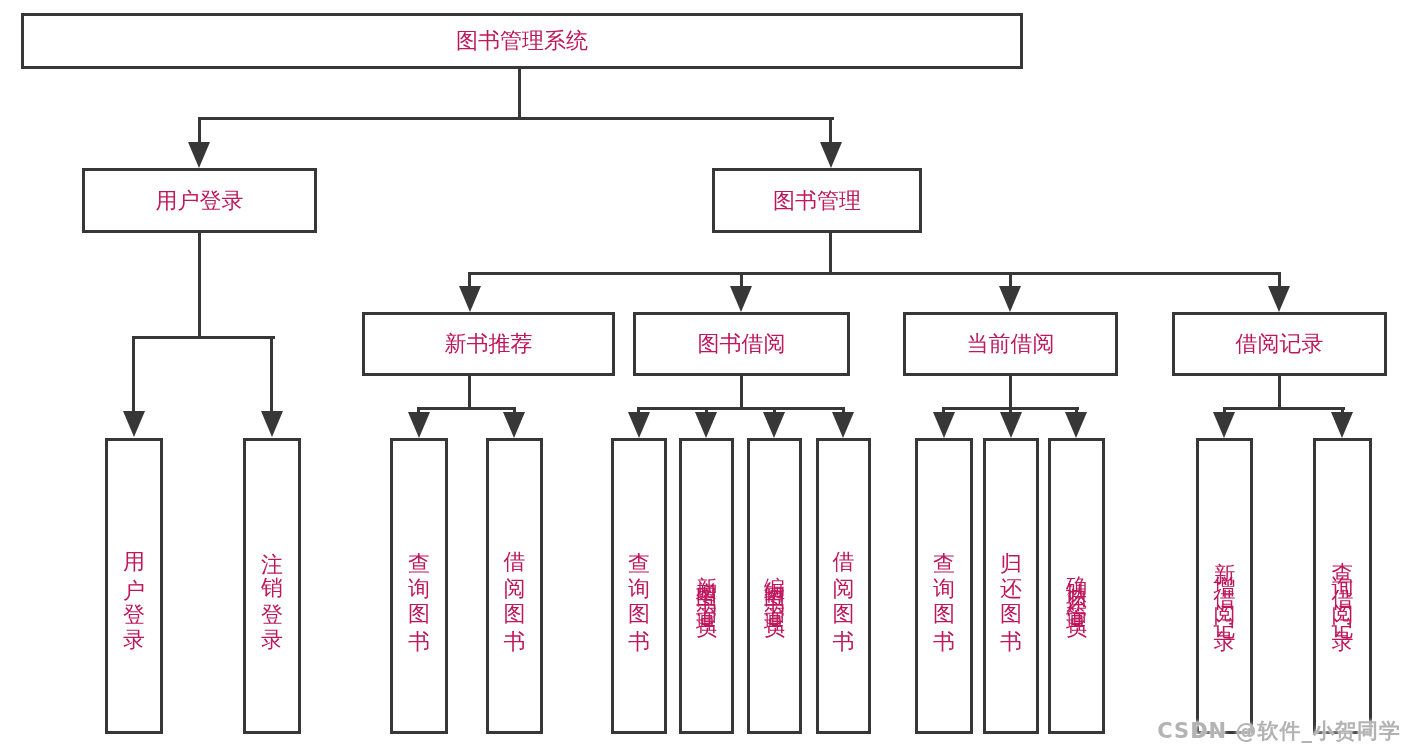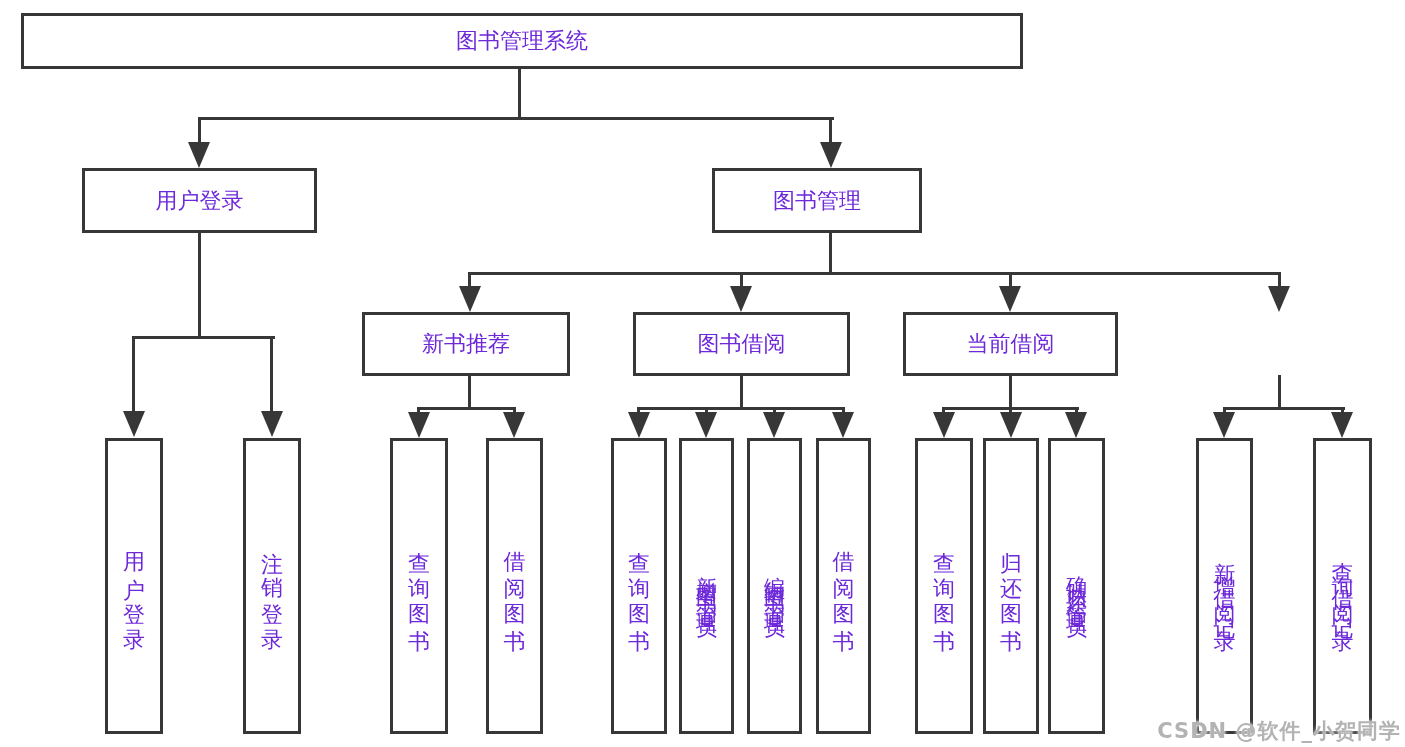--- a/index.html
+++ b/index.html
@@ -9,21 +9,21 @@
     font-family:"DejaVu Sans","Liberation Sans",sans-serif;
     color:#2e2e2e;
   }
   .stage { position:absolute; left:0; top:0; width:1405px; height:747px; }
 
   
   .node {
     position:absolute; background:#ffffff;
     border:3px solid #373737;
     display:flex; align-items:center; justify-content:center;
-    font-size:22px; color:#6d28d9; text-align:center;
+    font-size:22px; color:#be185d; text-align:center;
     z-index:2;
   }
   .vnode span {
     writing-mode:vertical-rl; text-orientation:mixed;
     white-space:nowrap;
   }
   .sp-wide  span { letter-spacing:26px; }
   .sp-mid   span { letter-spacing:14px; }
   .sp-tight span { letter-spacing:6px; font-size:21px; }
 
@@ -34,21 +34,21 @@
     border-left:11px solid transparent;
     border-right:11px solid transparent;
     border-top:26px solid #373737;
   }
 
   
   #root   { left:21px;  top:13px;  width:1002px; height:56px; }
   #b-user { left:82px;  top:168px; width:235px;  height:65px; }
   #b-book { left:712px; top:168px; width:210px;  height:65px; }
 
-  #g-new     { left:362px;  top:312px; width:208px; height:64px; }
+  #g-new     { left:362px;  top:312px; width:253px; height:64px; }
   #g-borrow  { left:633px;  top:312px; width:217px; height:64px; }
   #g-current { left:903px;  top:312px; width:215px; height:64px; }
   #g-records { left:1172px; top:312px; width:215px; height:64px; }
 
   .leaf { top:438px; height:296px; }
   #l-ul1 { left:105px;  width:58px; }
   #l-ul2 { left:243px;  width:58px; }
   #l-nb1 { left:390px;  width:58px; }
   #l-nb2 { left:486px;  width:57px; }
   #l-bb1 { left:611px;  width:56px; }
@@ -146,20 +146,23 @@
 
   <div class="node" id="g-new">
     <span>新书推荐</span>
   </div>
   <div class="node" id="g-current">
     <span>当前借阅</span>
   </div>
   <div class="node" id="g-borrow">
     <span>图书借阅</span>
   </div>
+  <div class="node" id="g-records">
+    <span>借阅记录</span>
+  </div>
 
   <div class="node vnode leaf sp-wide" id="l-ul1">
     <span>用户登录</span>
   </div>
   <div class="node vnode leaf sp-wide" id="l-ul2">
     <span>注销登录</span>
   </div>
 
   <div class="node vnode leaf sp-wide" id="l-nb1">
     <span>查询图书</span>

